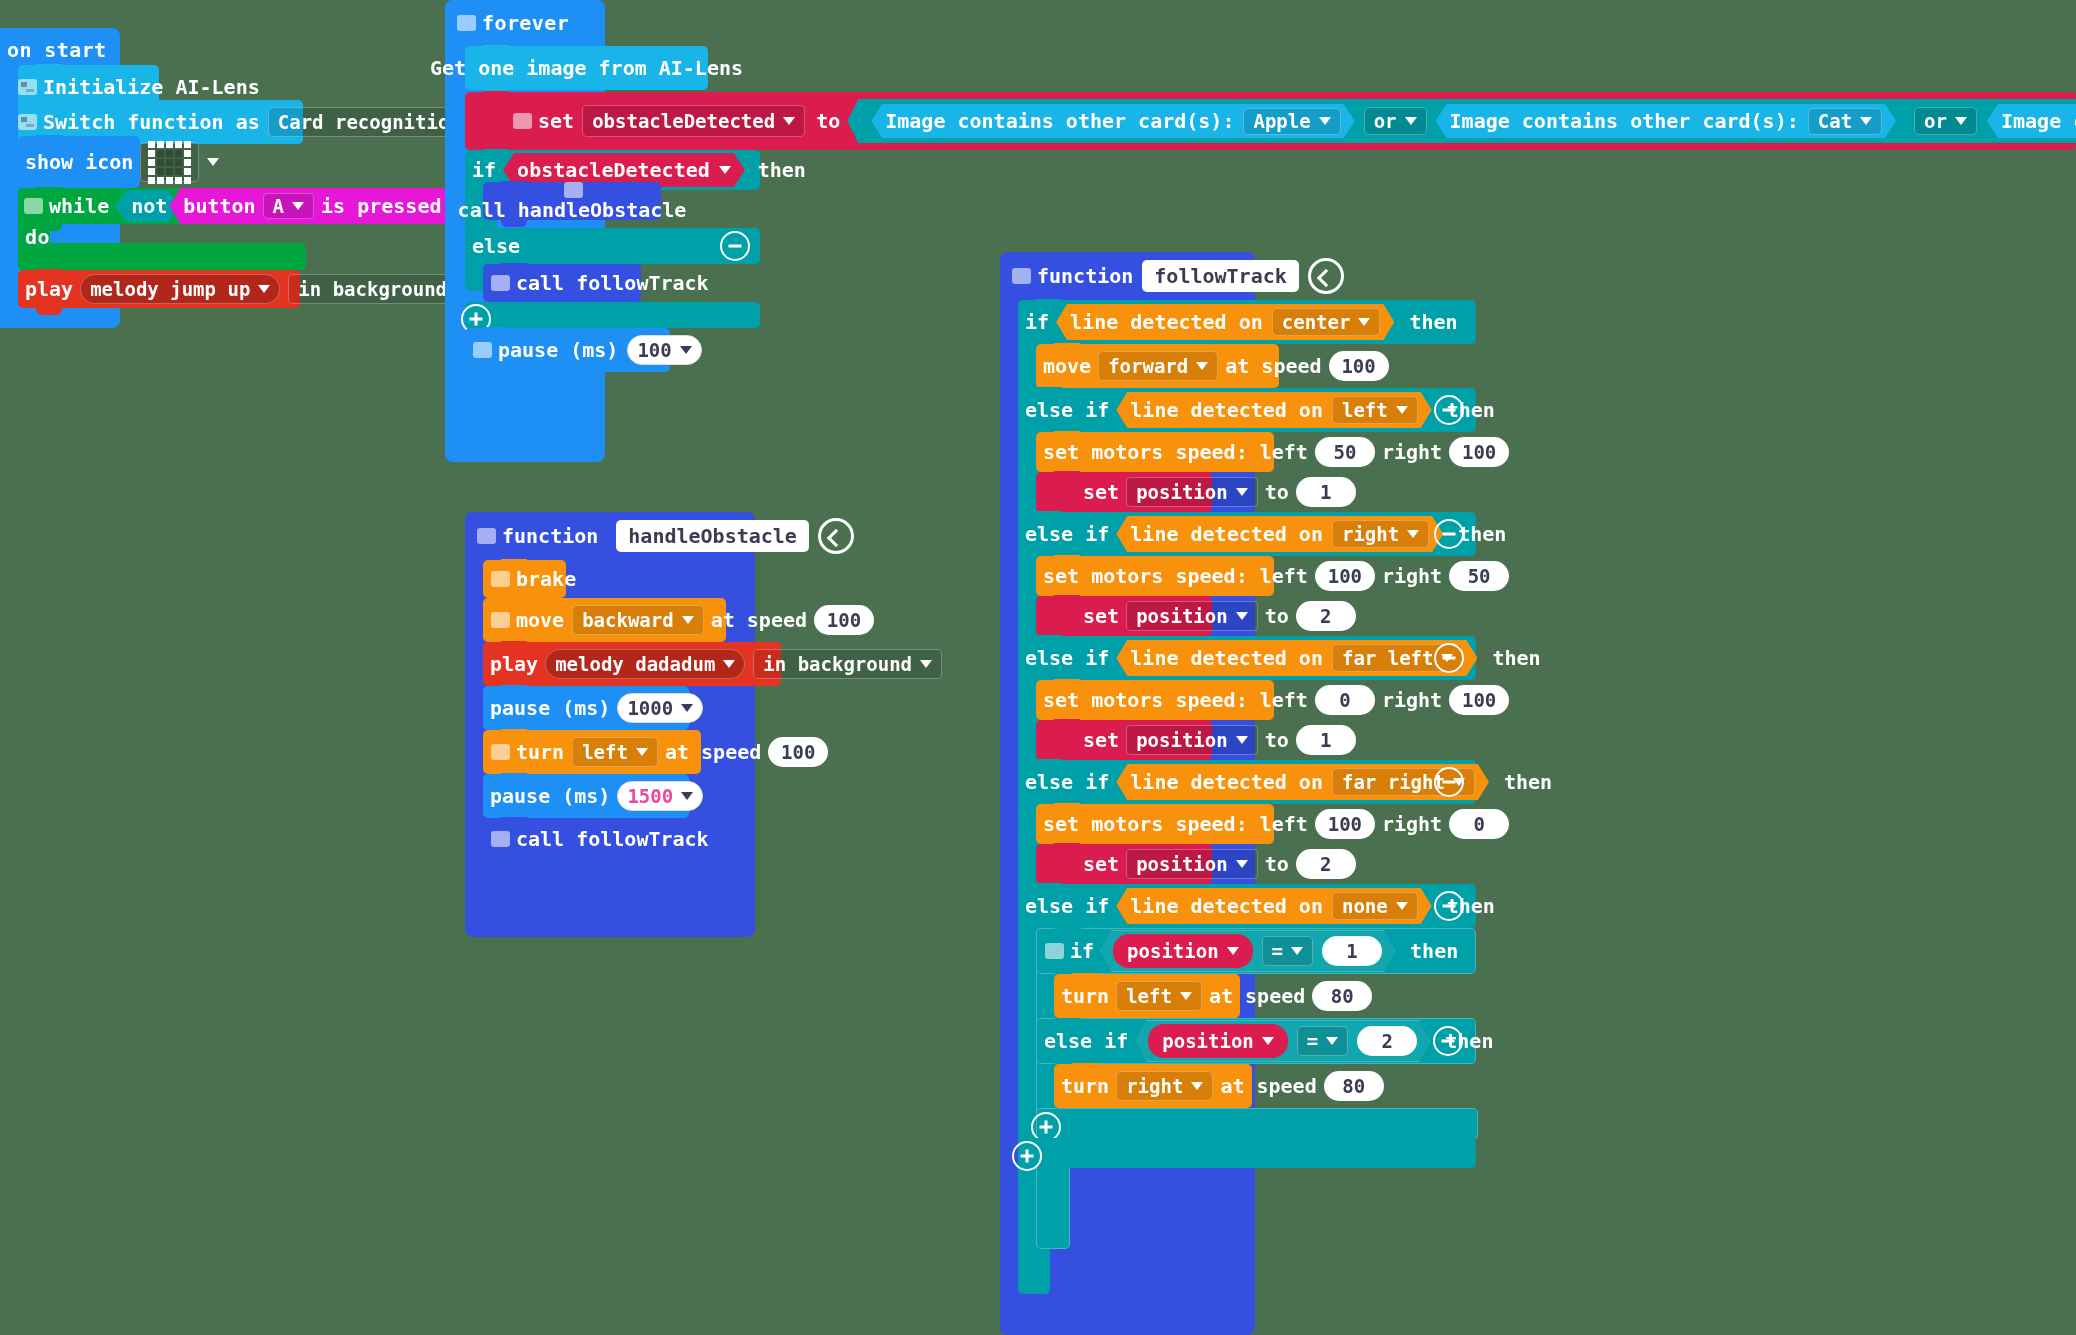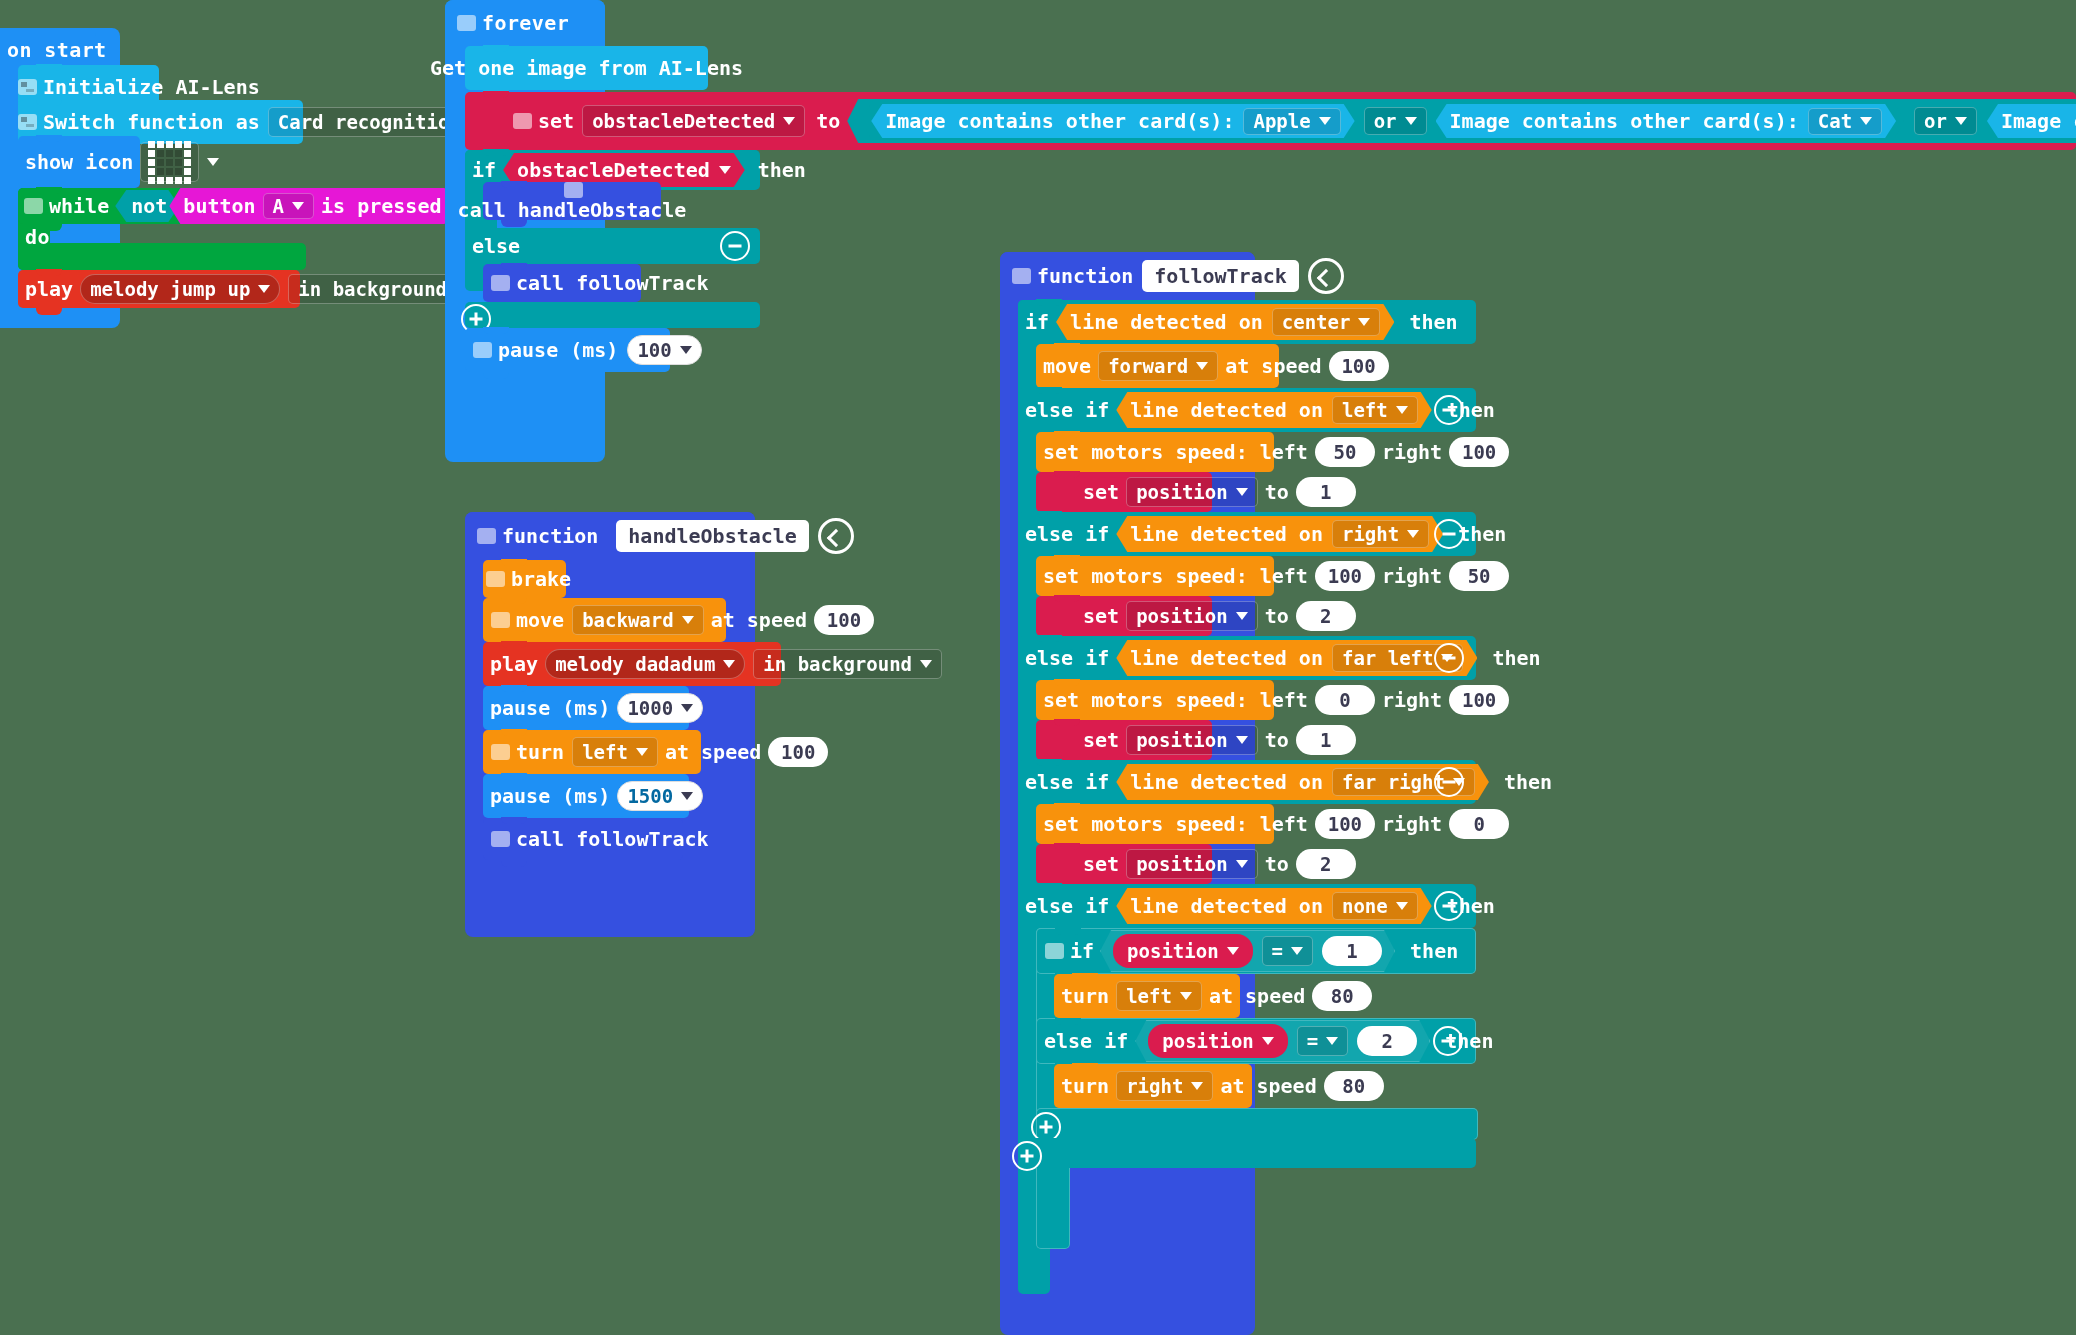--- a/index.html
+++ b/index.html
@@ -280,21 +280,21 @@
   <div class="blk c-func" style="left:465px;top:512px;width:290px;height:425px;border-radius:8px;"></div>
   <div class="row c-func" style="left:465px;top:512px;width:290px;height:48px;border-radius:8px 8px 0 0;">
     <span class="badge" style="margin-left:12px;"></span>
     <span>function</span>
     <span class="fname" style="margin-left:18px;">
       <span>handleObstacle</span>
     </span>
     <span class="chev" style="margin-left:9px;"></span>
   </div>
 
-  <div class="row c-motor notch" style="left:483px;top:560px;width:83px;height:38px;justify-content:center;">
+  <div class="row c-motor notch" style="left:483px;top:560px;width:83px;height:38px;">
     <span class="badge" style="margin-left:8px;"></span>
     <span>brake</span>
   </div>
 
   <div class="row c-motor notch" style="left:483px;top:598px;width:243px;height:44px;">
     <span class="badge" style="margin-left:8px;"></span>
     <span>move</span>
     <span class="fld" style="margin-left:8px;">
       <span>backward</span>
       <span class="caret"></span>
@@ -329,21 +329,21 @@
     <span class="fld" style="margin-left:8px;">
       <span>left</span>
       <span class="caret"></span>
     </span>
     <span class="lbl">at speed</span>
     <span class="num">100</span>
   </div>
 
   <div class="row c-basic notch" style="left:483px;top:774px;width:206px;height:44px;">
     <span class="lbl">pause (ms)</span>
-    <span class="fld oval" style="background:#fff;border-color:#ddd;color:#0369a1;">
+    <span class="fld oval" style="background:#fff;border-color:#ddd;color:#ec4899;">
       <span>1500</span>
       <span class="caret" style="border-top-color:#3b3b52;"></span>
     </span>
   </div>
 
   <div class="row c-func notch" style="left:483px;top:818px;width:200px;height:42px;">
     <span class="badge" style="margin-left:8px;"></span>
     <span>call followTrack</span>
   </div>
 

